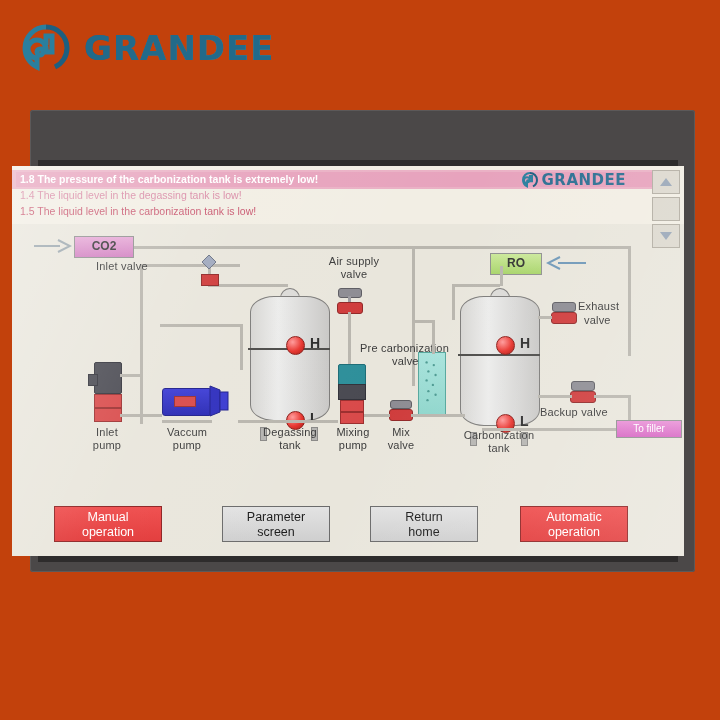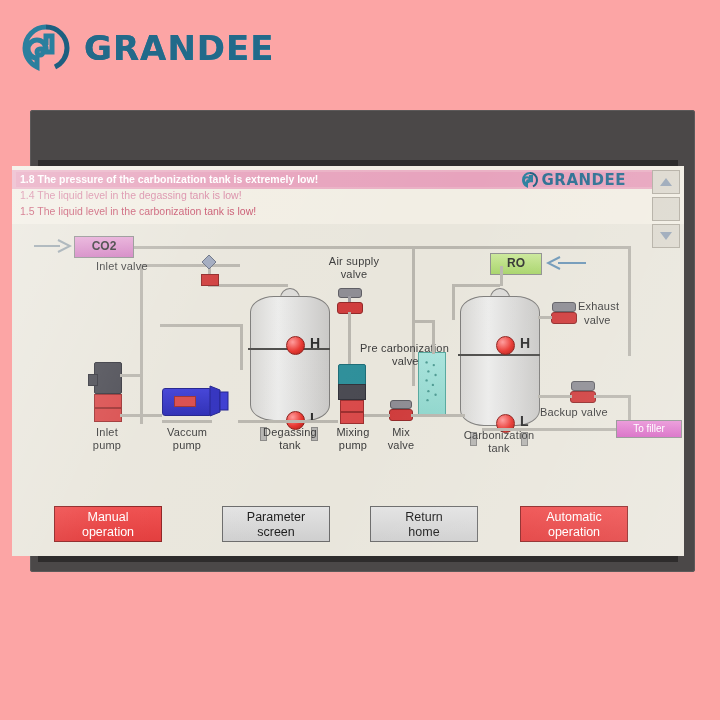--- a/index.html
+++ b/index.html
@@ -2,21 +2,21 @@
 <html><head>
 <meta charset="utf-8">
 <style>
   html, body {
     margin: 0; padding: 0;
     width: 720px; height: 720px;
     background: #ffffff;
     font-family: "Liberation Sans", sans-serif;
     overflow: hidden;
   }
-  #root { position: relative; width: 720px; height: 720px; background:#fca5a5; }
+  #root { position: relative; width: 720px; height: 720px; background:#c2410c; }
 
   
   .brand {
     position: absolute; left: 22px; top: 24px;
     display: flex; align-items: center; gap: 14px;
   }
   .brand-mark { width: 48px; height: 48px; }
   .brand-name {
     font-size: 34px; font-weight: bold; letter-spacing: 1px;
     color: #1f6f8b;

